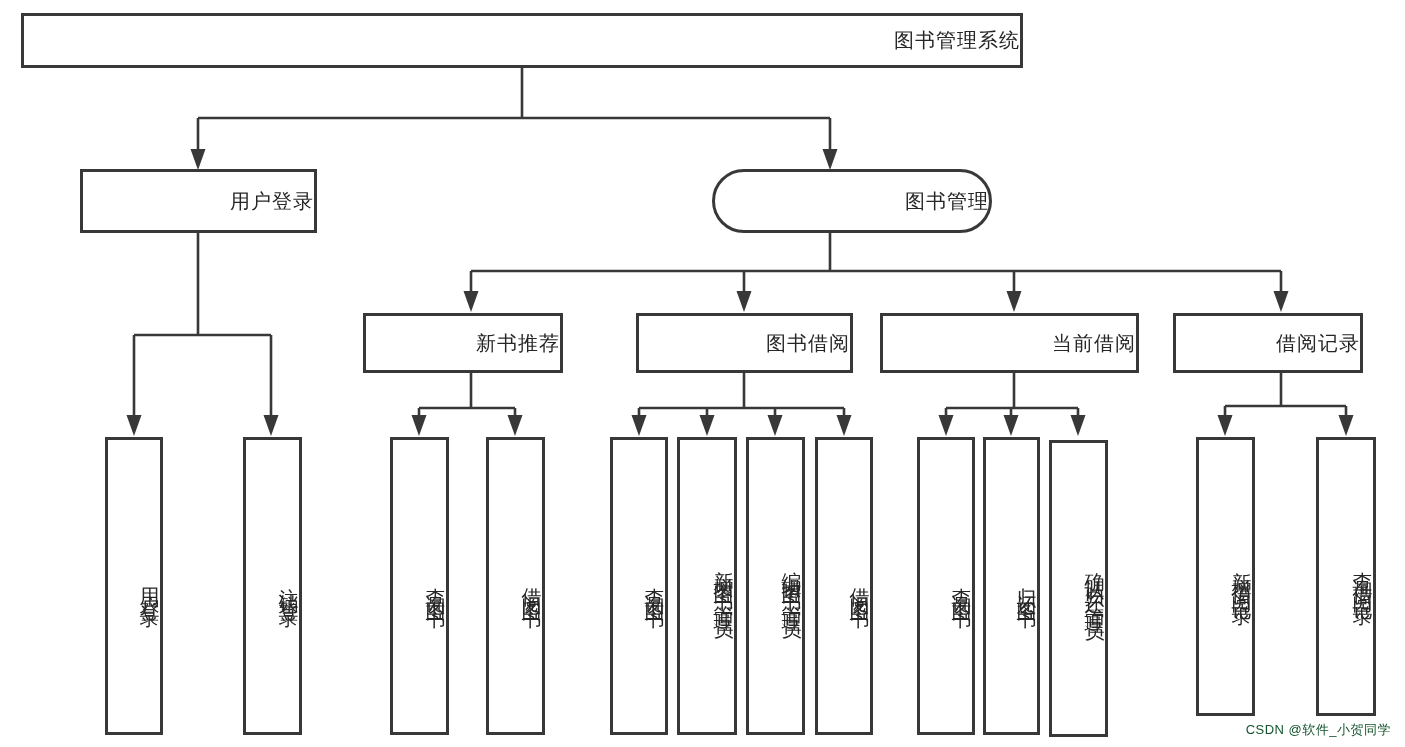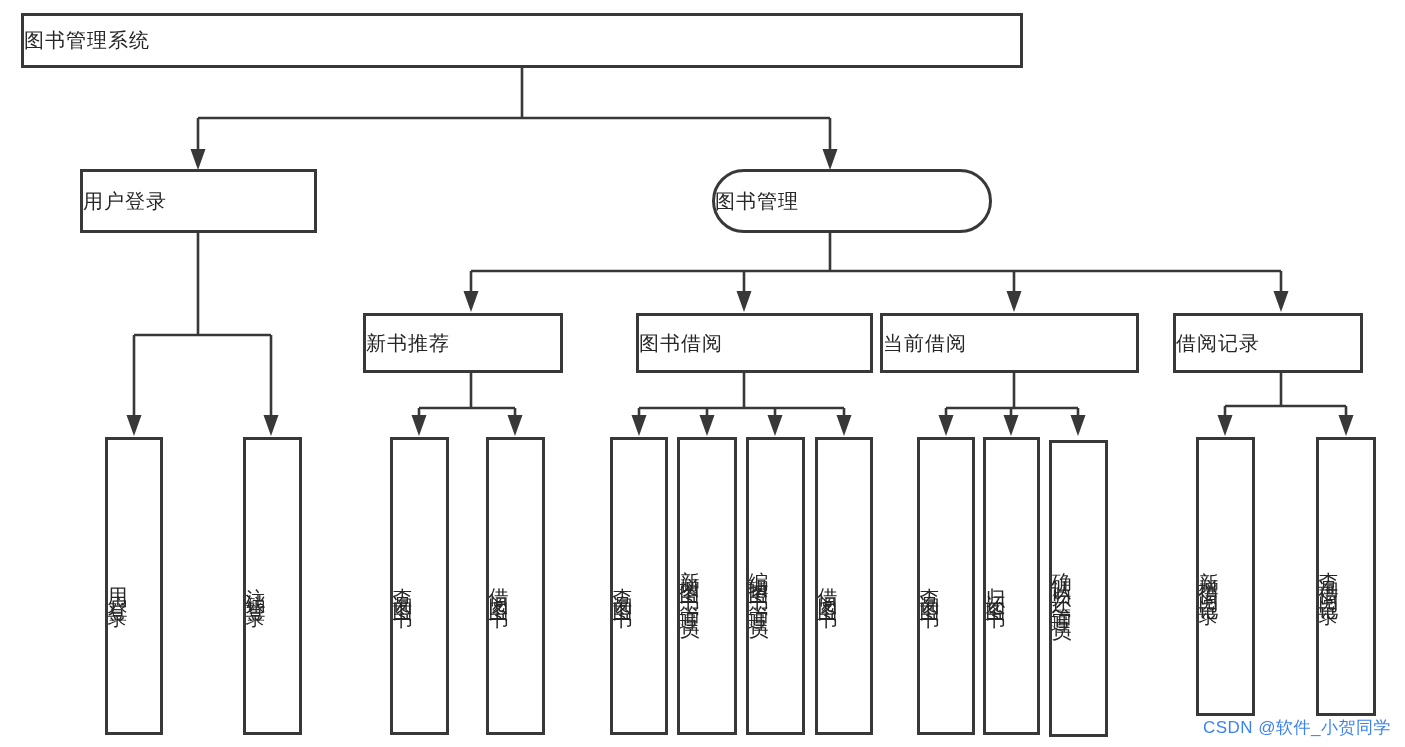--- a/index.html
+++ b/index.html
@@ -21,21 +21,21 @@
     top: 0;
     z-index: 1;
   }
   .node {
     position: absolute;
     box-sizing: border-box;
     background: #ffffff;
     border: 3px solid #383838;
     display: flex;
     align-items: center;
-    justify-content: flex-start;
+    justify-content: flex-end;
     z-index: 2;
     color: #262626;
   }
   .hbox {
     font-size: 20px;
     letter-spacing: 1px;
     white-space: nowrap;
   }
   .vbox .vtext {
     writing-mode: vertical-rl;
@@ -43,22 +43,22 @@
     font-size: 20px;
     letter-spacing: 7px;
     line-height: 1;
     white-space: nowrap;
   }
   #watermark {
     position: absolute;
     right: 14px;
     bottom: 8px;
     z-index: 5;
-    font-size: 17px;
-    color: #3b82f6;
+    font-size: 13px;
+    color: #14532d;
     letter-spacing: 0.5px;
     white-space: nowrap;
   }
 </style>
 </head>
 <body>
 
 <div id="stage">
 
   <svg id="connectors" width="1405" height="747" viewBox="0 0 1405 747">
@@ -108,21 +108,21 @@
   <div class="node hbox" style="left:80px; top:169px; width:237px; height:64px;">
     <span>用户登录</span>
   </div>
   <div class="node hbox" style="left:712px; top:169px; width:280px; height:64px;border-radius:32px;">
     <span>图书管理</span>
   </div>
 
   <div class="node hbox" style="left:363px; top:313px; width:200px; height:60px;">
     <span>新书推荐</span>
   </div>
-  <div class="node hbox" style="left:636px; top:313px; width:237px; height:60px;">
+  <div class="node hbox" style="left:636px; top:313px; width:217px; height:60px;">
     <span>图书借阅</span>
   </div>
   <div class="node hbox" style="left:880px; top:313px; width:259px; height:60px;font-family:Liberation Serif, serif;">
     <span>当前借阅</span>
   </div>
   <div class="node hbox" style="left:1173px; top:313px; width:190px; height:60px;">
     <span>借阅记录</span>
   </div>
 
   <div class="node vbox" style="left:105px; top:437px; width:58px; height:298px;">

